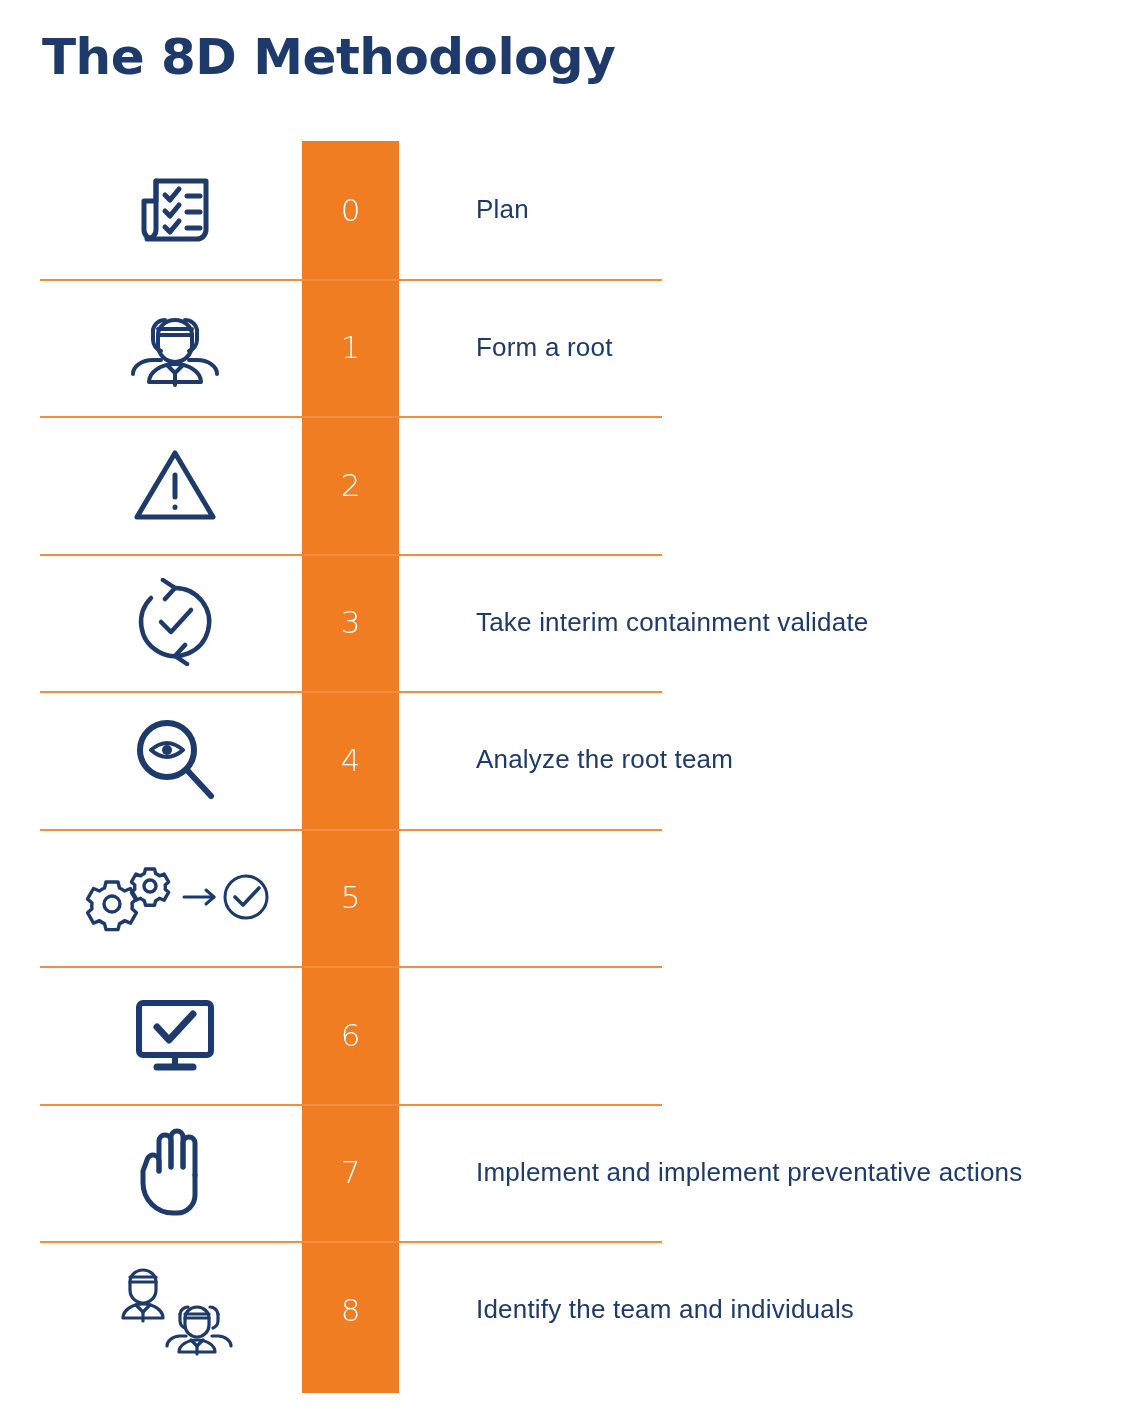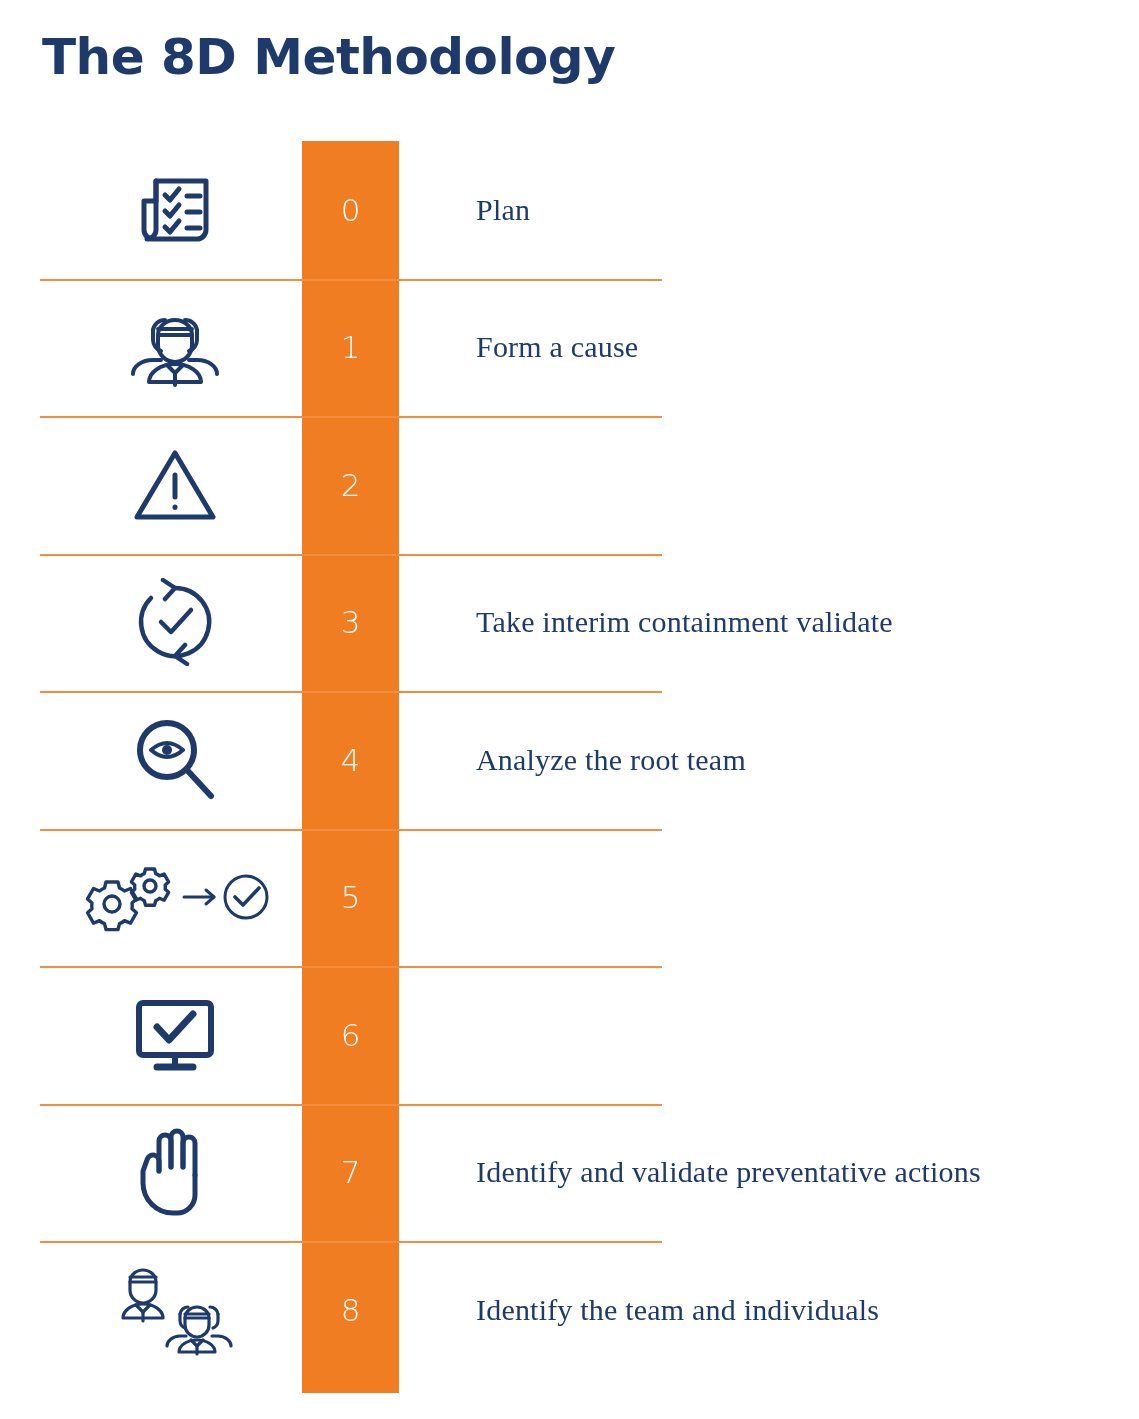--- a/index.html
+++ b/index.html
@@ -87,22 +87,22 @@
     letter-spacing: 0;
   }
   .row-label {
     position: absolute;
     left: 476px;
     top: 0;
     height: 137.5px;
     display: flex;
     align-items: center;
     color: #1e3a6b;
-    font-family: Liberation Serif, serif;
-    font-size: 30px;
+    font-family: Liberation Sans, sans-serif;
+    font-size: 26px;
     font-weight: 300;
     letter-spacing: 0.2px;
     white-space: nowrap;
   }
 </style>
 </head>
 <body>
 
 <div id="page-title">The 8D Methodology</div>
 
@@ -143,21 +143,21 @@
         <path d="M35 31 v10 a17 17 0 0 0 34 0 V31"></path>
         <path d="M35 31 a17 15 0 0 1 34 0 Z"></path>
         <path d="M35 25 h34"></path>
 
         <path d="M26 78 a26 18 0 0 1 26 -18 a26 18 0 0 1 26 18 Z"></path>
         <path d="M44 61 l8 8 l8 -8"></path>
         <path d="M52 69 v12"></path>
       </svg>
     </div>
     <div class="row-number">1</div>
-    <div class="row-label">Form a cause</div>
+    <div class="row-label">Form a root</div>
   </div>
 
   <div class="row">
     <div class="row-sep"></div>
     <div class="row-icon">
       <svg width="88" height="80" viewBox="0 0 88 80" fill="none" stroke="#1e3a6b" stroke-width="5" stroke-linecap="round" stroke-linejoin="round">
         <path d="M44 8 L82 72 H6 Z"></path>
         <path d="M44 30 V52"></path>
         <path d="M44 62 v0.5"></path>
       </svg>
@@ -241,21 +241,21 @@
     <div class="row-sep"></div>
     <div class="row-icon">
       <svg width="80" height="90" viewBox="0 0 80 90" fill="none" stroke="#1e3a6b" stroke-width="5" stroke-linecap="round" stroke-linejoin="round">
         <path d="M24 44 V14 a6 6 0 0 1 12 0 v26"></path>
         <path d="M36 40 V10 a6 6 0 0 1 12 0 v30"></path>
         <path d="M48 40 V16 a6 6 0 0 1 12 0 v32"></path>
         <path d="M24 44 V34 a6 6 0 0 0 -11.5 -2.4 L8 44 v12 a30 30 0 0 0 30 30 h4 a18 18 0 0 0 18 -18 V48"></path>
       </svg>
     </div>
     <div class="row-number">7</div>
-    <div class="row-label">Identify and validate preventative actions</div>
+    <div class="row-label">Implement and implement preventative actions</div>
   </div>
 
   <div class="row">
     <div class="row-sep"></div>
     <div class="row-icon" style="left:90px;width:170px;">
       <svg width="130" height="100" viewBox="0 0 130 100" fill="none" stroke="#1e3a6b" stroke-width="3.2" stroke-linecap="round" stroke-linejoin="round">
 
         <g transform="translate(8,2)">
           <path d="M12 20 v8 a13 13 0 0 0 26 0 V20"></path>
           <path d="M12 20 a13 12 0 0 1 26 0 Z"></path>

